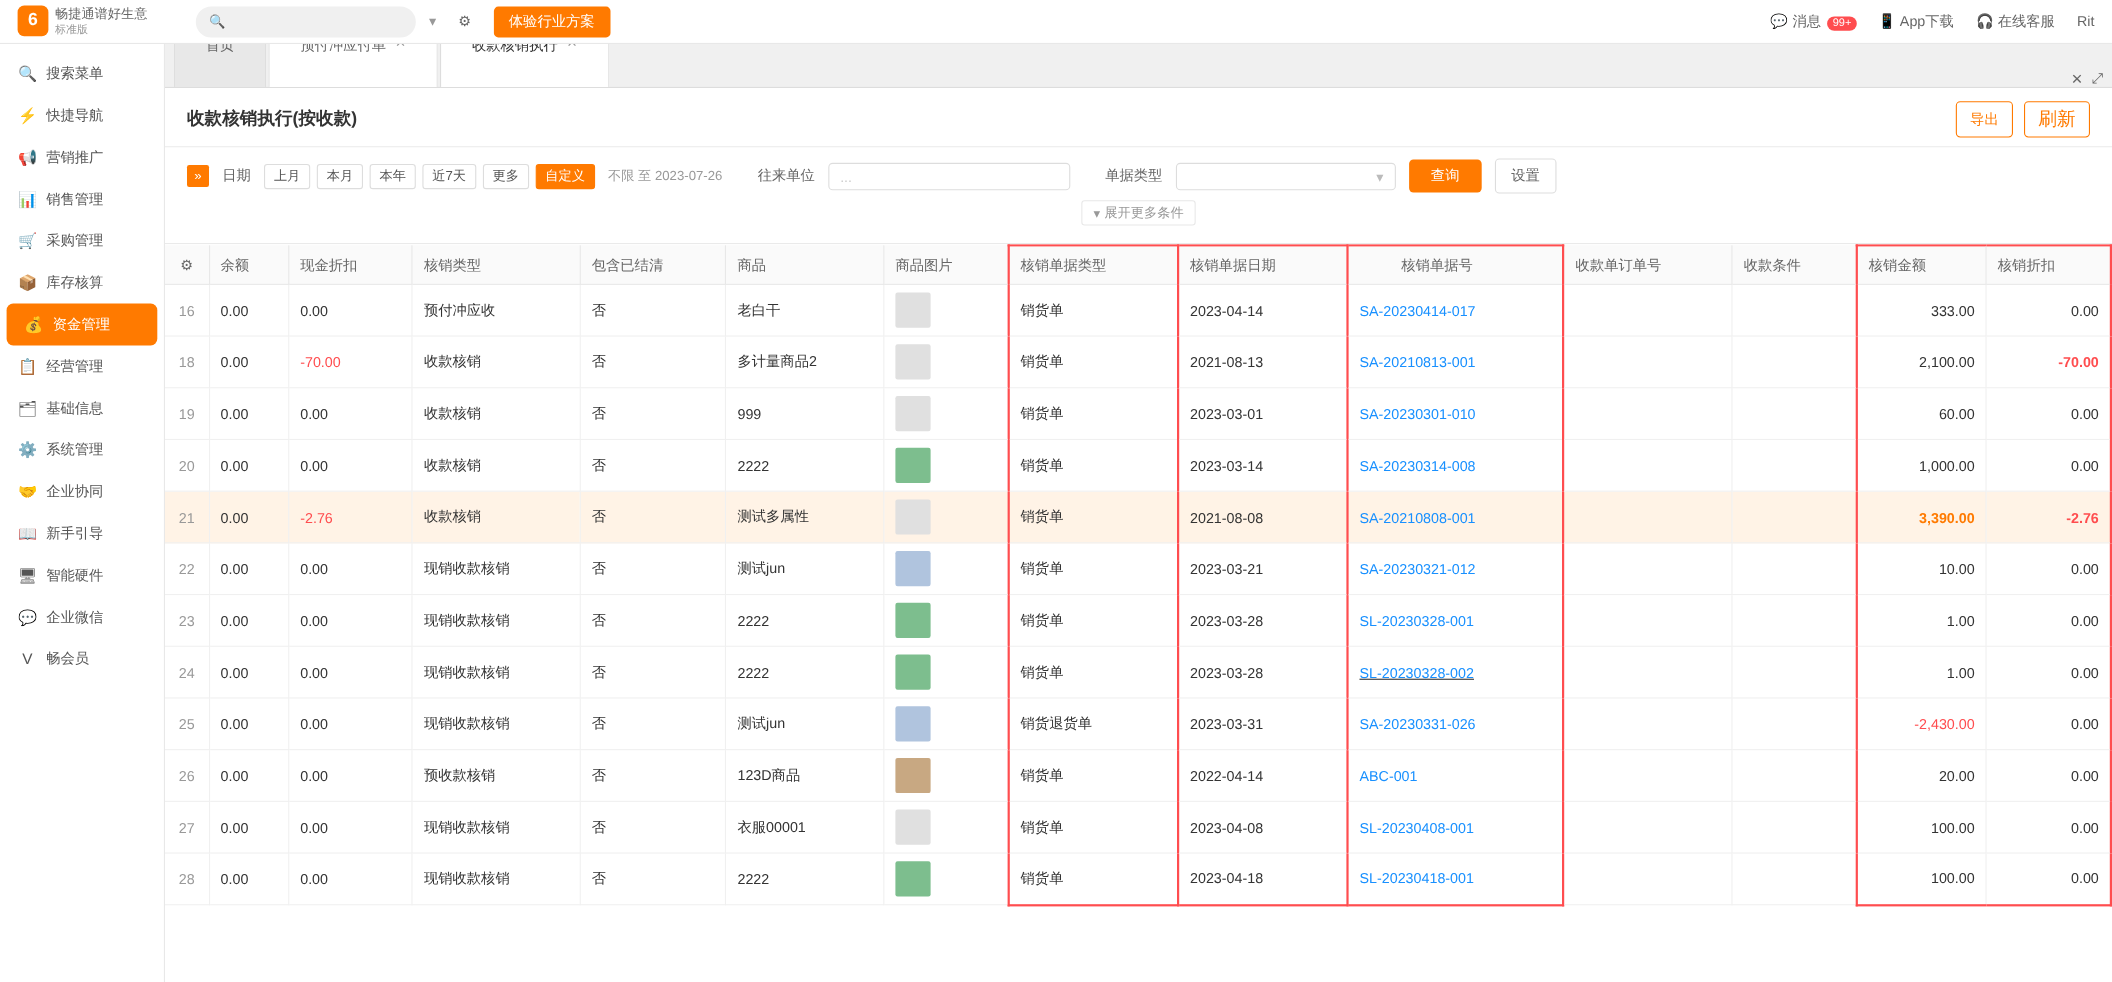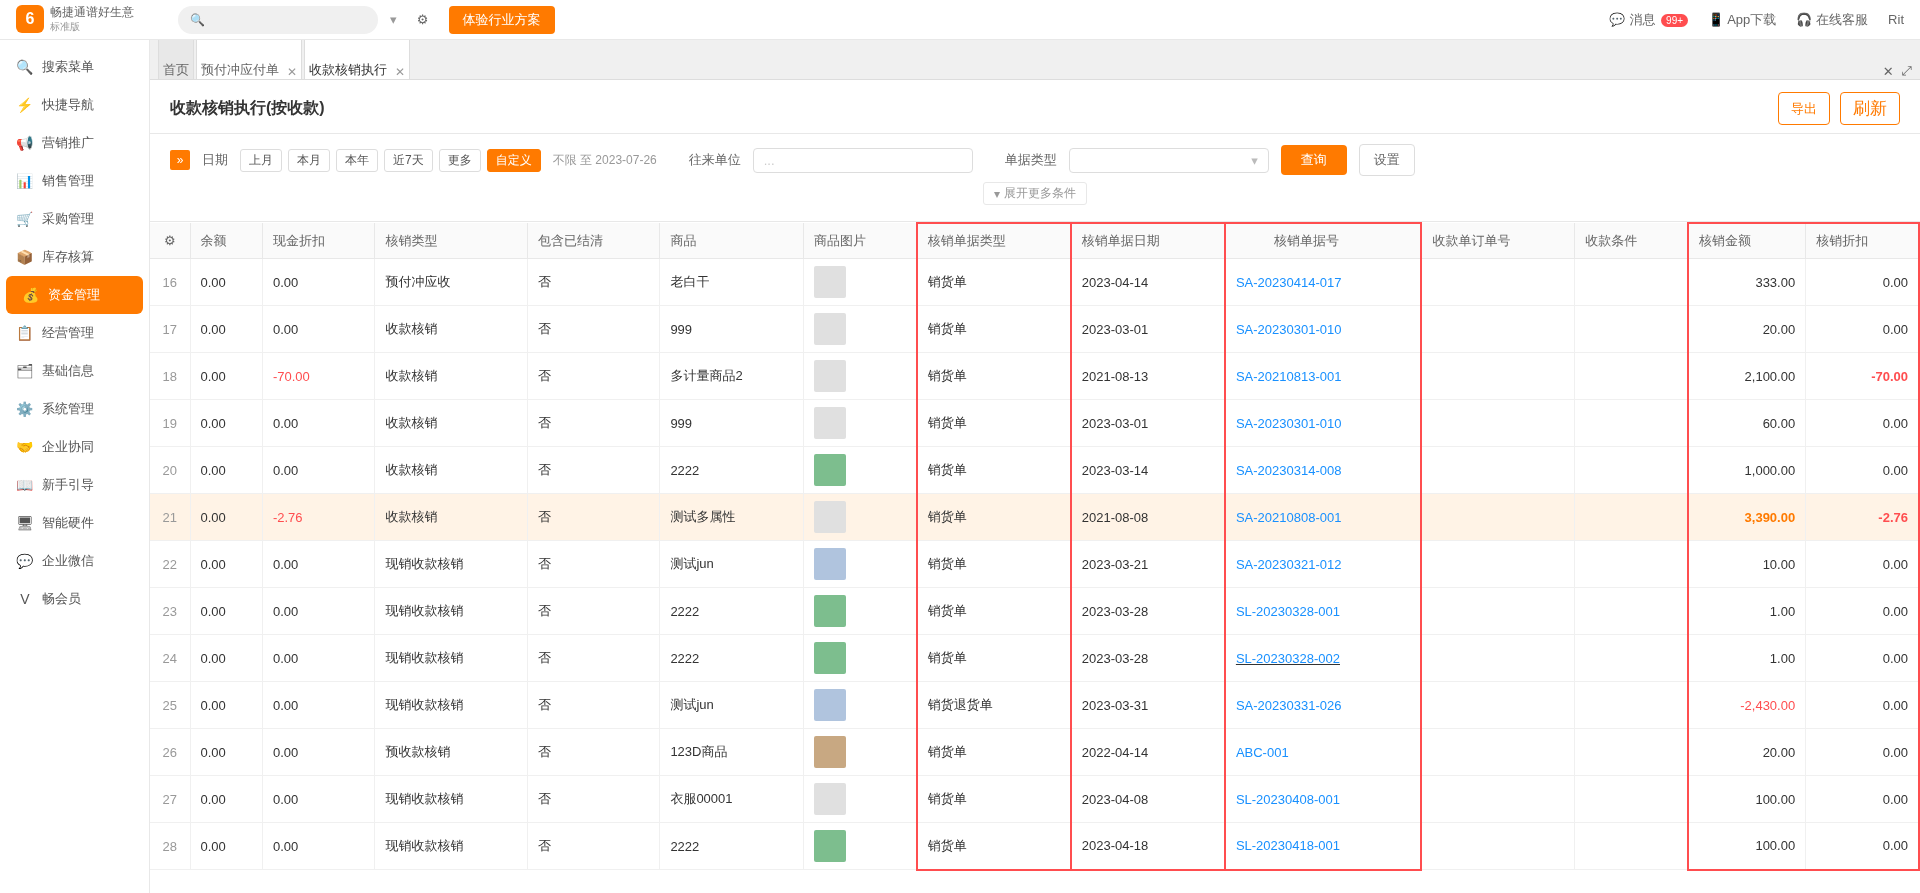--- a/index.html
+++ b/index.html
@@ -24,21 +24,21 @@
     .sidebar { width: 150px; background: #fff; border-right: 1px solid #e8e8e8; display: flex; flex-direction: column; padding-top: 8px; }
     .sidebar-item { display: flex; align-items: center; gap: 8px; padding: 10px 16px; cursor: pointer; color: #555; font-size: 13px; border-radius: 0; }
     .sidebar-item.active { background: #ff7a00; color: white; border-radius: 6px; margin: 0 6px; }
     .sidebar-icon { width: 18px; height: 18px; display: flex; align-items: center; justify-content: center; font-size: 14px; }
 
     
     .main { flex: 1; display: flex; flex-direction: column; overflow: hidden; }
 
     
     .tab-bar { height: 40px; background: #f0f0f0; display: flex; align-items: flex-end; padding: 0 8px; border-bottom: 1px solid #ddd; }
-    .tab { height: 48px; padding: 0 4px; display: flex; align-items: flex-end; gap: 6px; font-size: 13px; cursor: pointer; border-radius: 6px 6px 0 0; border: 1px solid #ddd; border-bottom: none; background: #fff; margin-right: 2px; color: #666; }
+    .tab { height: 48px; padding: 0 28px; display: flex; align-items: flex-start; gap: 6px; font-size: 13px; cursor: pointer; border-radius: 6px 6px 0 0; border: 1px solid #ddd; border-bottom: none; background: #fff; margin-right: 2px; color: #666; }
     .tab.home { background: #e8e8e8; color: #666; }
     .tab.active { background: #fff; color: #333; font-weight: 500; }
     .tab-close { color: #999; font-size: 12px; cursor: pointer; margin-left: 2px; }
     .tab-bar-close { margin-left: auto; display: flex; align-items: center; gap: 8px; color: #666; }
 
     
     .content { flex: 1; overflow: hidden; background: #f5f5f5; display: flex; flex-direction: column; }
     .page-header { padding: 12px 20px 8px; background: #fff; display: flex; align-items: center; justify-content: space-between; border-bottom: 1px solid #e8e8e8; }
     .page-title { font-size: 16px; font-weight: 600; color: #333; }
     .page-actions { display: flex; gap: 10px; }
@@ -279,38 +279,20 @@
                 </td>
     <td style="border-left: 2px solid #ff4d4f; border-right: 2px solid #ff4d4f;">销货单</td>
     <td style="border-right: 2px solid #ff4d4f;">2023-04-14</td>
     <td style="border-right: 2px solid #ff4d4f;"><a class="link-text">SA-20230414-017</a></td>
     <td></td>
     <td></td>
     <td style="text-align:right;border-left: 2px solid #ff4d4f;">333.00</td>
     <td style="text-align:right;border-right: 2px solid #ff4d4f;">0.00</td>
   </tr>
               <tr>
-    <td style="text-align:center;color:#999;">17</td>
-    <td>0.00</td>
-    <td style="">0.00</td>
-    <td>收款核销</td>
-    <td>否</td>
-    <td>999</td>
-    <td>
-                  <div style="width:32px;height:32px;background:#e0e0e0;border-radius:2px;"></div>
-                </td>
-    <td style="border-left: 2px solid #ff4d4f; border-right: 2px solid #ff4d4f;">销货单</td>
-    <td style="border-right: 2px solid #ff4d4f;">2023-03-01</td>
-    <td style="border-right: 2px solid #ff4d4f;"><a class="link-text">SA-20230301-010</a></td>
-    <td></td>
-    <td></td>
-    <td style="text-align:right;border-left: 2px solid #ff4d4f;">20.00</td>
-    <td style="text-align:right;border-right: 2px solid #ff4d4f;">0.00</td>
-  </tr>
-              <tr>
     <td style="text-align:center;color:#999;">18</td>
     <td>0.00</td>
     <td style="color:#ff4d4f;">-70.00</td>
     <td>收款核销</td>
     <td>否</td>
     <td>多计量商品2</td>
     <td>
                   <div style="width:32px;height:32px;background:#e0e0e0;border-radius:2px;"></div>
                 </td>
     <td style="border-left: 2px solid #ff4d4f; border-right: 2px solid #ff4d4f;">销货单</td>

